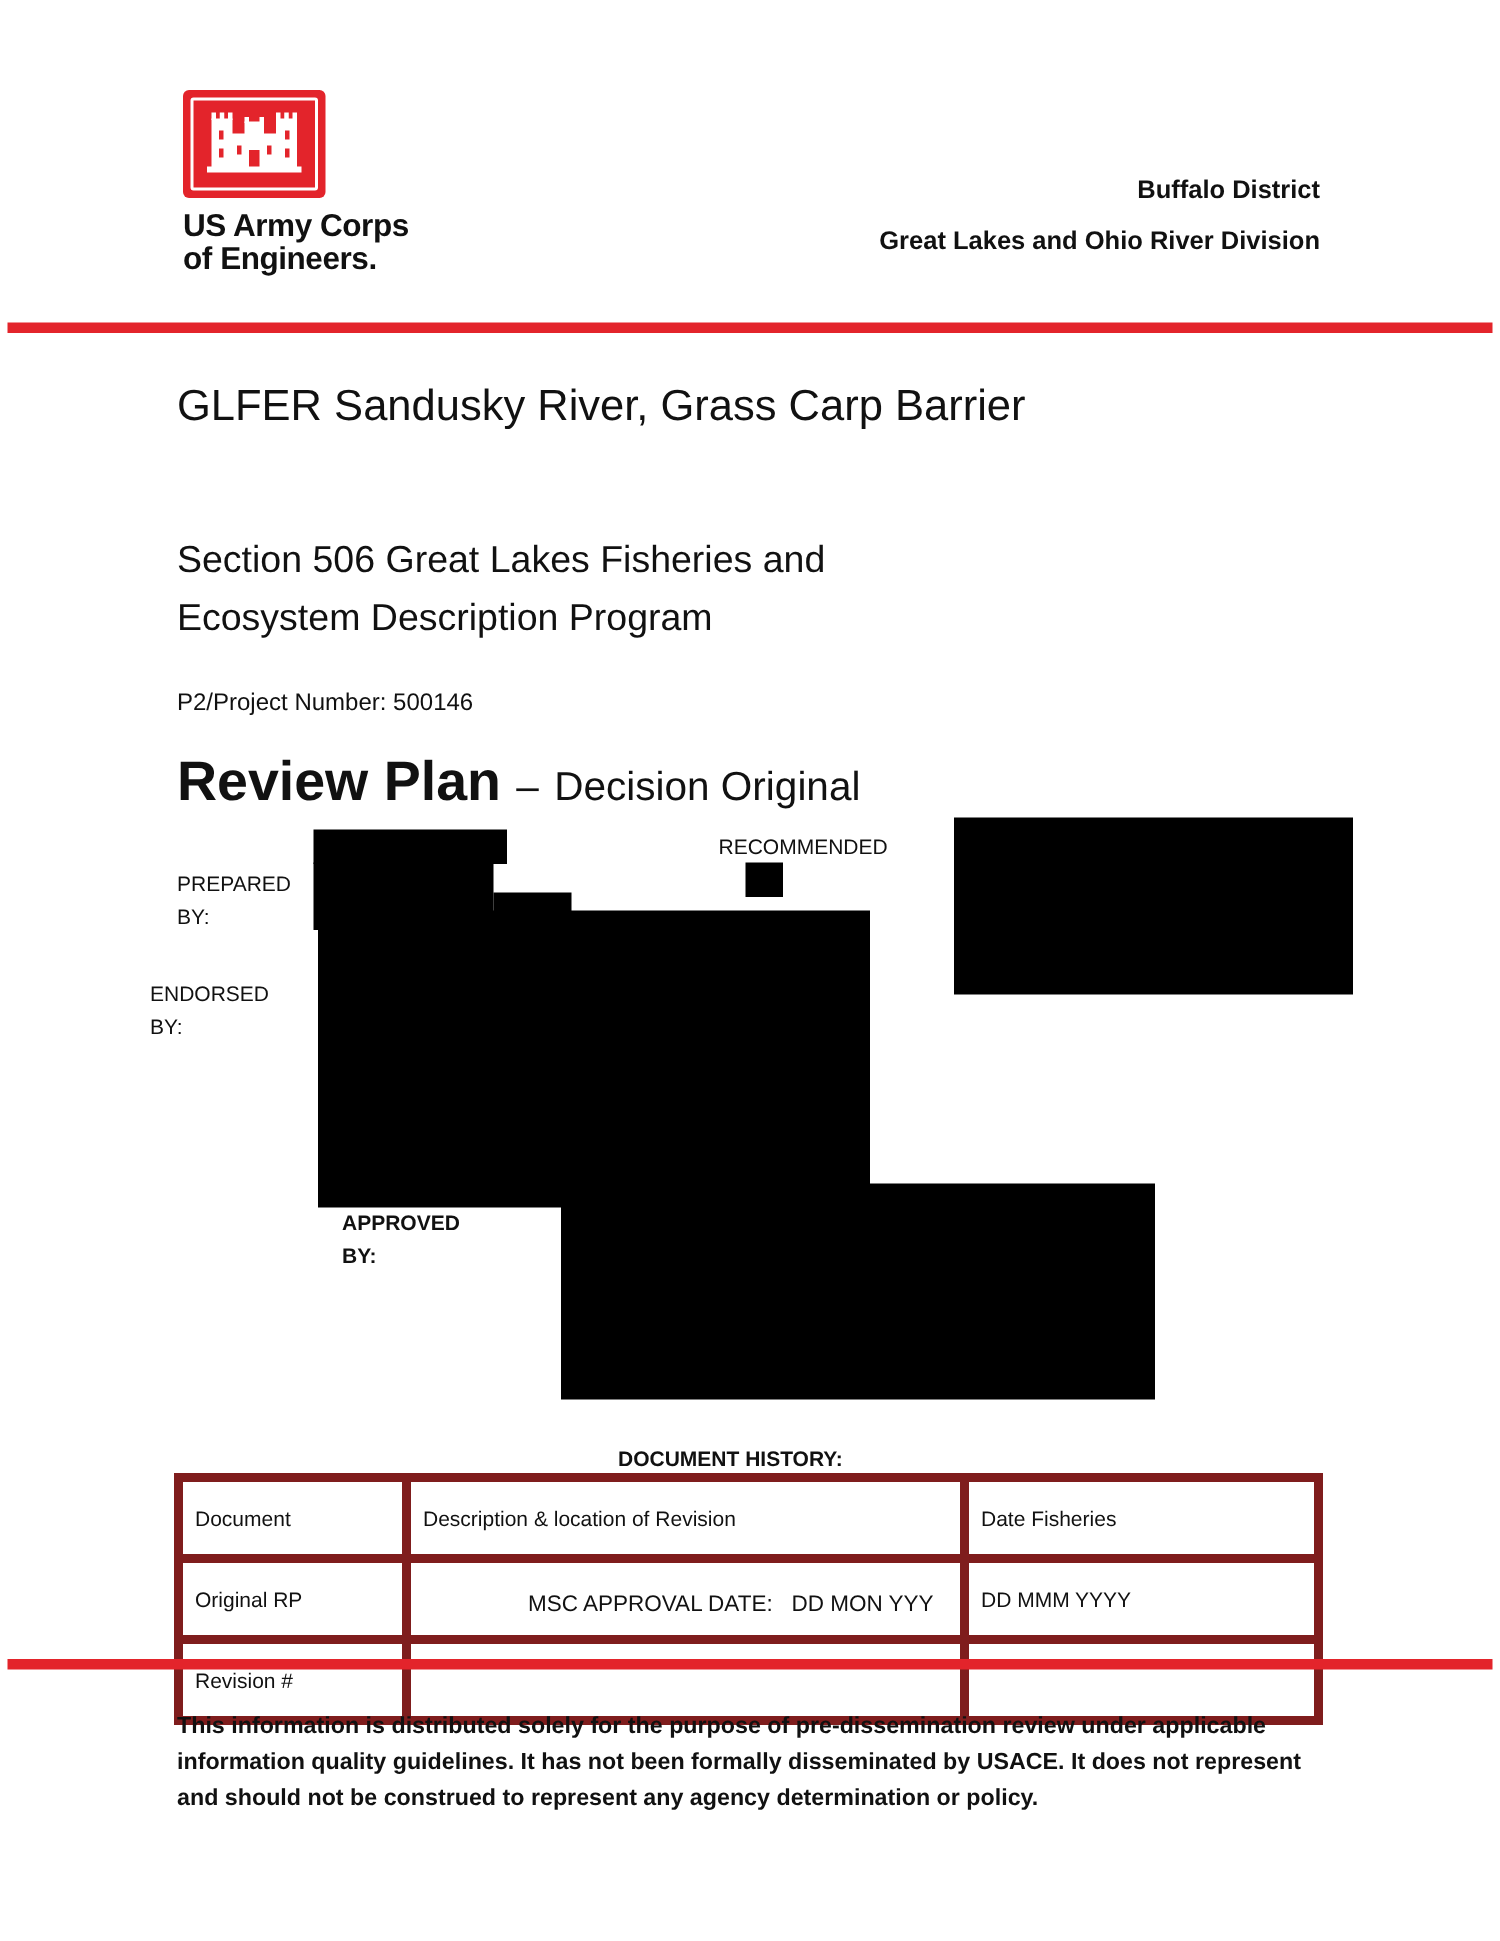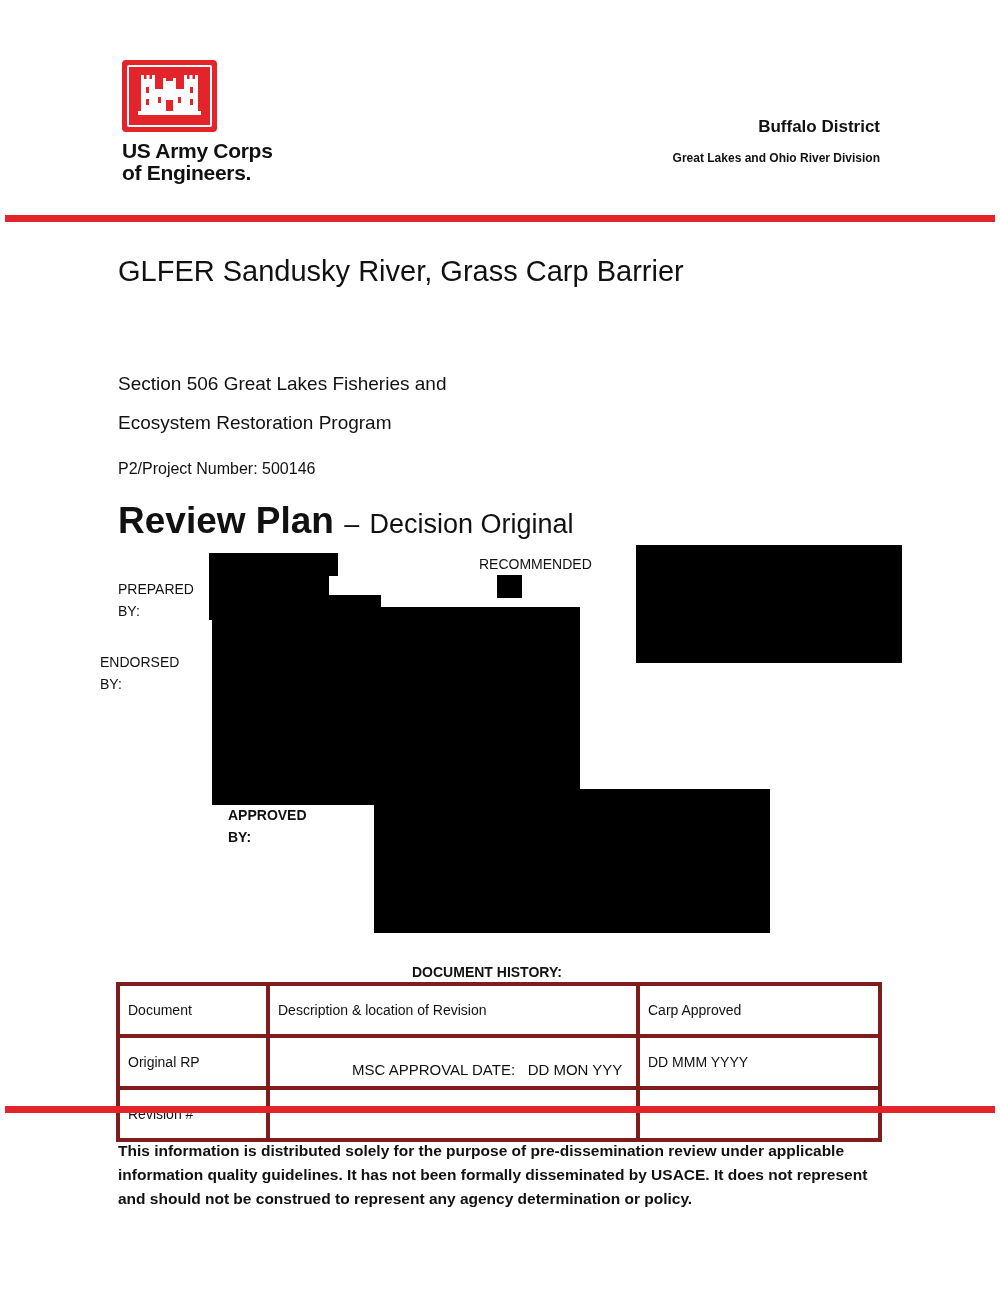--- a/index.html
+++ b/index.html
@@ -2,32 +2,32 @@
 <html><head>
 <meta charset="utf-8">
 <style>
   html, body { margin: 0; padding: 0; background: #ffffff; }
   body { width: 1000px; height: 1294px; position: relative; overflow: hidden; font-family: "Liberation Sans", sans-serif; color: #111; }
   .abs { position: absolute; }
   .logo-box { left: 122px; top: 60px; width: 95px; height: 72px; background: #e3242b; border-radius: 4px; }
   .logo-inner { position: absolute; left: 5px; top: 5px; right: 5px; bottom: 5px; border: 2px solid #fff; border-radius: 2px; }
   .logo-text { left: 122px; top: 140px; font-size: 21px; font-weight: bold; line-height: 22px; letter-spacing: -0.3px; }
   .district { right: 120px; top: 117px; font-size: 17px; font-weight: bold; text-align: center; }
-  .division { right: 120px; top: 151px; font-size: 12px; font-weight: bold; text-align: right; }
+  .division { right: 120px; top: 151px; font-size: 17px; font-weight: bold; text-align: right; }
   .redline { left: 5px; width: 990px; height: 7px; background: #e3242b; }
   .title1 { left: 118px; top: 252px; font-size: 29px; line-height: 39px; }
-  .title2 { left: 118px; top: 364px; font-size: 19px; line-height: 39px; }
+  .title2 { left: 118px; top: 354px; font-size: 25px; line-height: 39px; }
   .projnum { left: 118px; top: 460px; font-size: 16px; }
   .rp { left: 118px; top: 500px; font-size: 37px; font-weight: bold; }
   .rp-sub { font-size: 27px; font-weight: normal; }
   .lbl { font-size: 14px; line-height: 22px; }
   .redact { background: #000; }
   .history-title { left: 412px; top: 964px; font-size: 14px; font-weight: bold; text-align: right; }
   table.hist { position: absolute; left: 116px; top: 982px; width: 766px; border-collapse: collapse; font-size: 14px; }
-  table.hist td { border: 4px solid #7f1d1d; padding: 16px 8px; height: 16px; line-height: 16px; }
+  table.hist td { border: 6px solid #7f1d1d; padding: 16px 8px; height: 16px; line-height: 16px; }
   .msc { left: 352px; top: 1061px; font-size: 15px; }
   .disclaimer { left: 118px; top: 1139px; width: 780px; font-size: 15.5px; font-weight: bold; line-height: 24px; }
 </style>
 </head>
 <body>
 
 <div class="abs logo-box">
   <div class="logo-inner">
     <svg width="81" height="58" viewBox="0 0 81 58">
       <g fill="#fff">
@@ -64,21 +64,21 @@
 <div class="abs district">Buffalo District</div>
 <div class="abs division">Great Lakes and Ohio River Division</div>
 
 <div class="abs redline" style="top:215px;"></div>
 
 <div class="abs title1">
   <div>GLFER Sandusky River, Grass Carp Barrier</div>
 </div>
 <div class="abs title2">
   <div>Section 506 Great Lakes Fisheries and</div>
-  <div>Ecosystem Restoration Program</div>
+  <div>Ecosystem Description Program</div>
 </div>
 <div class="abs projnum">P2/Project Number: 500146</div>
 <div class="abs rp">
   <span>Review Plan</span>
   <span class="rp-sub">–</span>
   <span class="rp-sub">Decision Original</span>
 </div>
 
 <div class="abs lbl" style="left:118px; top:534px;margin-top:44px;">
   <div>PREPARED</div>
@@ -101,21 +101,21 @@
 <div class="abs redact" style="left:497px; top:575px; width:25px; height:23px;"></div>
 <div class="abs redact" style="left:636px; top:545px; width:266px; height:118px;"></div>
 <div class="abs redact" style="left:374px; top:789px; width:396px; height:144px;"></div>
 
 <div class="abs history-title">DOCUMENT HISTORY:</div>
 <table class="hist">
   <tbody>
       <tr>
     <td style="width:130px;">Document</td>
     <td style="width:350px;">Description &amp; location of Revision</td>
-    <td>Carp Approved</td>
+    <td>Date Fisheries</td>
   </tr>
   <tr>
     <td>Original RP</td>
     <td></td>
     <td>DD MMM YYYY</td>
   </tr>
   <tr>
     <td>Revision #</td>
     <td></td>
     <td></td>

